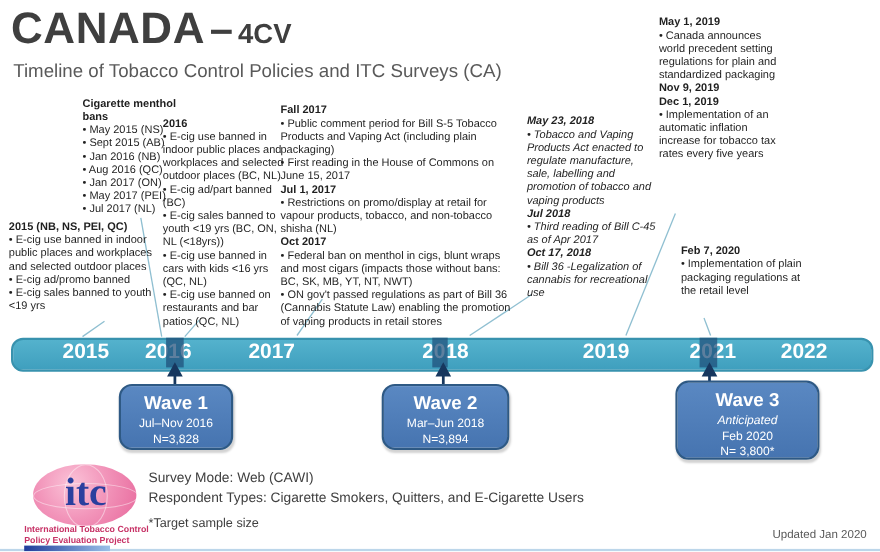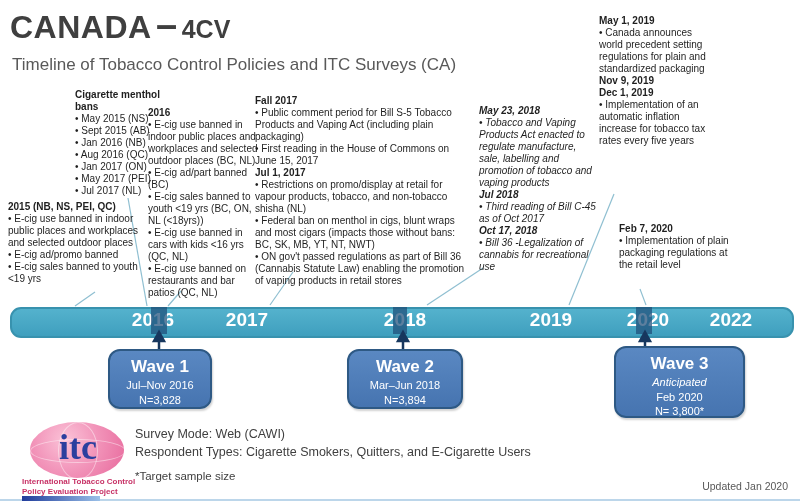--- a/index.html
+++ b/index.html
@@ -4,21 +4,21 @@
 <style>
   html,body { margin:0; padding:0; background:#fff; }
   .page {
     position:relative; width:800px; height:502px; background:#ffffff;
     font-family:"Liberation Sans", sans-serif; overflow:hidden;
   }
   .bottom-rule { position:absolute; left:0; bottom:1px; width:800px; height:2px; background:#BCD6EA; }
 
   
   .title-row { position:absolute; left:10px; top:4px; white-space:nowrap; color:#3F3F3F; }
-  .title-main { font-size:32px; font-weight:bold; letter-spacing:0.5px; }
+  .title-main { font-size:40px; font-weight:bold; letter-spacing:0.5px; }
   .title-dash { font-size:38px; font-weight:bold; }
   .title-code { font-size:25px; font-weight:bold; }
   .subtitle { position:absolute; left:12px; top:55px; font-size:17px; color:#595959; }
 
   
   .policy { position:absolute; font-size:10px; line-height:1.2; color:#1f1f1f; z-index:5; }
   .policy .ph { font-weight:bold; }
   #pb0 { left:8px;   top:201px; width:140px; }
   #pb1 { left:75px;  top:89px;  width:92px;  }
   #pb2 { left:148px; top:107px; width:112px; }
@@ -117,49 +117,51 @@
       <div class="pb">• E-cig sales banned to youth &lt;19 yrs (BC, ON, NL (&lt;18yrs))</div>
       <div class="pb">• E-cig use banned in cars with kids &lt;16 yrs (QC, NL)</div>
       <div class="pb">• E-cig use banned on restaurants and bar patios (QC, NL)</div>
     </div>
   <div class="policy" id="pb3">
       <div class="ph">Fall 2017</div>
       <div class="pb">• Public comment period for Bill S-5 Tobacco Products and Vaping Act (including plain packaging)</div>
       <div class="pb">• First reading in the House of Commons on June 15, 2017</div>
       <div class="ph">Jul 1, 2017</div>
       <div class="pb">• Restrictions on promo/display at retail for vapour products, tobacco, and non-tobacco shisha (NL)</div>
+      <div class="ph">Oct 2017</div>
       <div class="pb">• Federal ban on menthol in cigs, blunt wraps and most cigars (impacts those without bans: BC, SK, MB, YT, NT, NWT)</div>
       <div class="pb">• ON gov't passed regulations as part of Bill 36 (Cannabis Statute Law) enabling the promotion of vaping products in retail stores</div>
     </div>
   <div class="policy" id="pb4">
       <div class="ph">May 23, 2018</div>
       <div class="pb">• Tobacco and Vaping Products Act enacted to regulate manufacture, sale, labelling and promotion of tobacco and vaping products</div>
       <div class="ph">Jul 2018</div>
-      <div class="pb">• Third reading of Bill C-45 as of Oct 2017</div>
+      <div class="pb">• Third reading of Bill C-45 as of Apr 2017</div>
       <div class="ph">Oct 17, 2018</div>
       <div class="pb">• Bill 36 -Legalization of cannabis for recreational use</div>
     </div>
   <div class="policy" id="pb5">
       <div class="ph">May 1, 2019</div>
       <div class="pb">• Canada announces world precedent setting regulations for plain and standardized packaging</div>
       <div class="ph">Nov 9, 2019</div>
       <div class="ph">Dec 1, 2019</div>
       <div class="pb">• Implementation of an automatic inflation increase for tobacco tax rates every five years</div>
     </div>
   <div class="policy" id="pb6">
       <div class="ph">Feb 7, 2020</div>
       <div class="pb">• Implementation of plain packaging regulations at the retail level</div>
     </div>
 
   <div class="bar"></div>
+  <span class="year" id="yr0">2015</span>
   <span class="year" id="yr1">2016</span>
   <span class="year" id="yr2">2017</span>
   <span class="year" id="yr3">2018</span>
   <span class="year" id="yr4">2019</span>
-  <span class="year" id="yr5">2020</span>
+  <span class="year" id="yr5">2021</span>
   <span class="year" id="yr6">2022</span>
 
   <div class="marker" id="mk0"></div>
   <div class="marker" id="mk1"></div>
   <div class="marker" id="mk2"></div>
 
   <svg class="overlay" viewBox="0 0 800 502">
     <g stroke="#8FBFD1" stroke-width="1.2">
       <line x1="95" y1="292" x2="75" y2="306"></line>
       <line x1="128" y1="198" x2="147" y2="306"></line>

